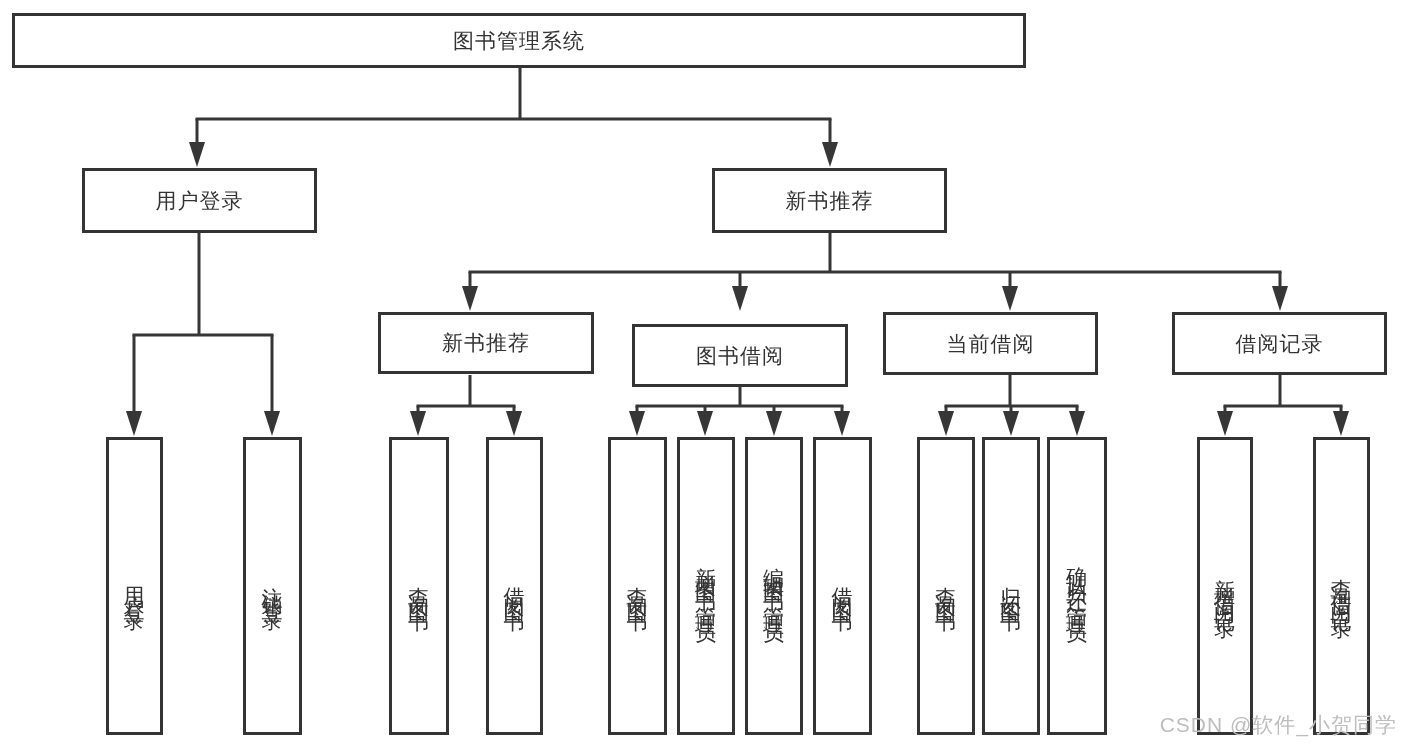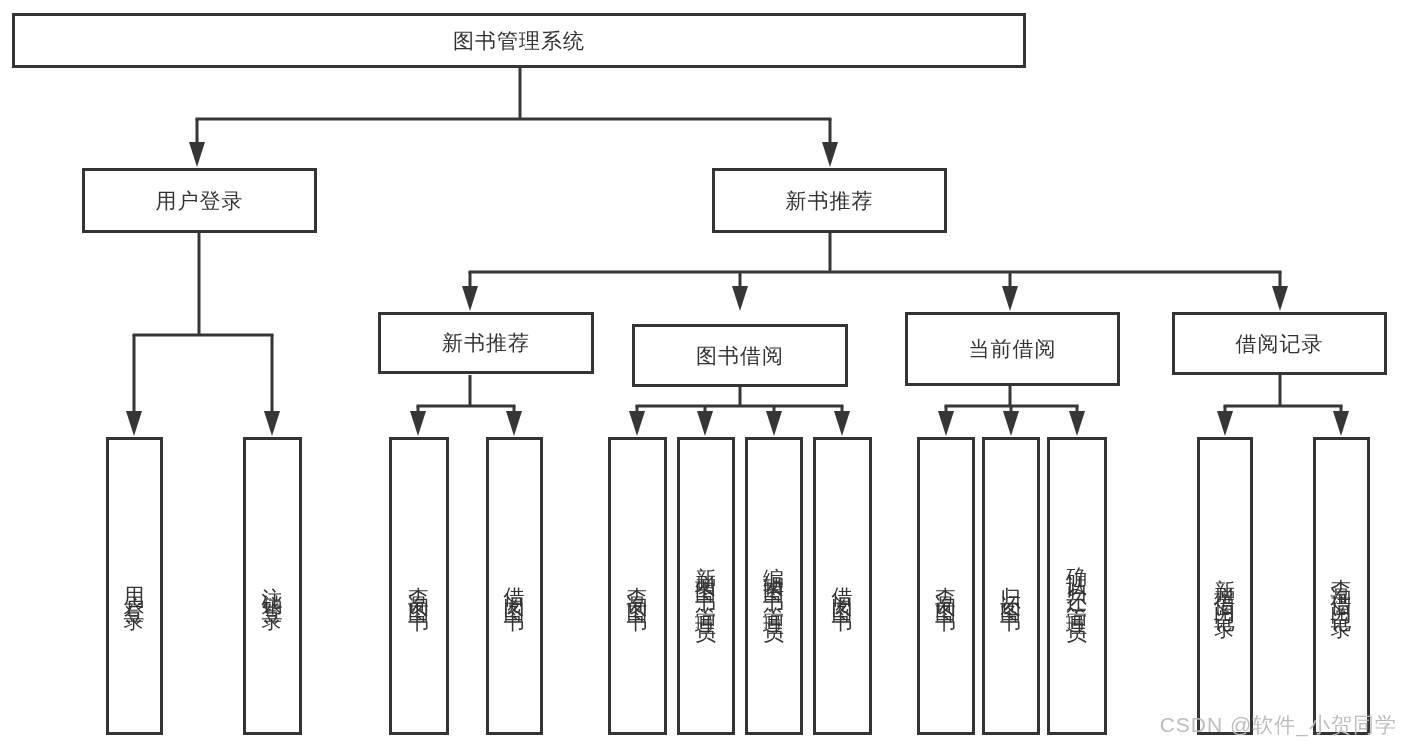--- a/index.html
+++ b/index.html
@@ -115,21 +115,21 @@
   <div class="node h-node" style="left:712px;top:168px;width:235px;height:65px">
     <span class="lbl">新书推荐</span>
   </div>
 
   <div class="node h-node" style="left:378px;top:312px;width:216px;height:62px">
     <span class="lbl">新书推荐</span>
   </div>
   <div class="node h-node" style="left:632px;top:324px;width:216px;height:63px">
     <span class="lbl">图书借阅</span>
   </div>
-  <div class="node h-node" style="left:905px;top:312px;width:215px;height:74px">
+  <div class="node h-node" style="left:883px;top:312px;width:215px;height:63px">
     <span class="lbl">当前借阅</span>
   </div>
   <div class="node h-node" style="left:1172px;top:312px;width:215px;height:63px">
     <span class="lbl">借阅记录</span>
   </div>
 
   <div class="node v-node" style="left:106px;top:437px;width:57px;height:298px">
     <span class="lbl">用户登录</span>
   </div>
   <div class="node v-node" style="left:243px;top:437px;width:59px;height:298px">

